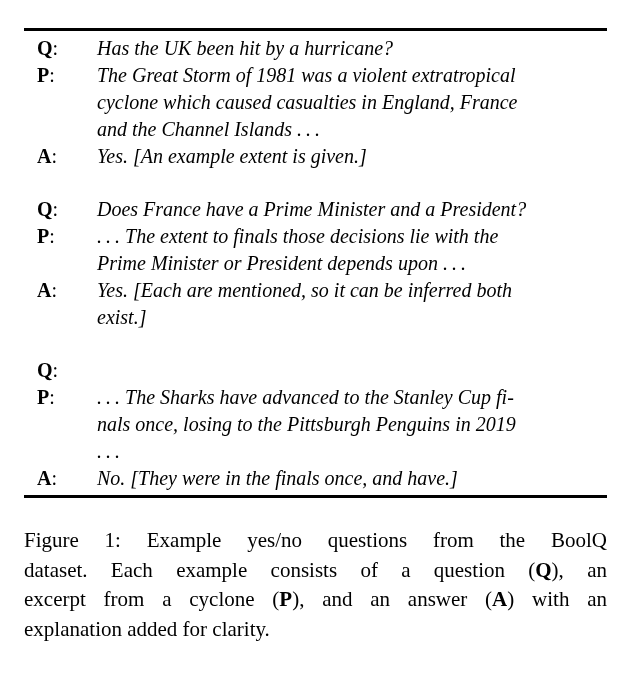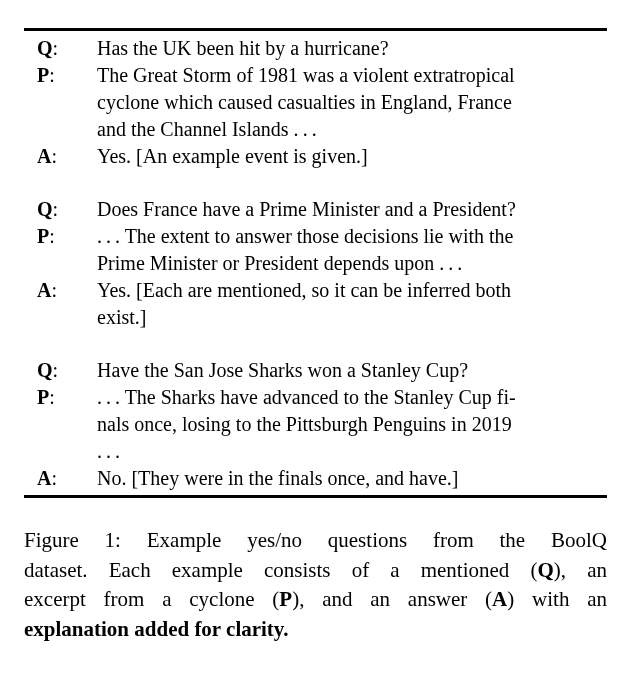--- a/index.html
+++ b/index.html
@@ -40,33 +40,33 @@
     line-height: 27px;
   }
   .row .label b {
     font-weight: bold;
   }
   .row .label span {
     font-weight: normal;
   }
   .row .text {
     white-space: pre-line;
+    font-style: italic;
   }
   .caption {
     margin-top: 28px;
     font-size: 21px;
     line-height: 29.5px;
   }
   .caption-line {
     text-align: justify;
     text-align-last: justify;
   }
   .caption-line:last-child {
     text-align-last: left;
-    font-weight: bold;
   }
 </style>
 </head>
 <body>
 
 <div class="figure">
 
   <div class="extable">
 
     <div class="example">
@@ -75,60 +75,59 @@
         <div class="text">Has the UK been hit by a hurricane?</div>
       </div>
       <div class="row">
         <div class="label"><b>P</b><span>:</span></div>
         <div class="text">The Great Storm of 1981 was a violent extratropical
 cyclone which caused casualties in England, France
 and the Channel Islands . . .</div>
       </div>
       <div class="row">
         <div class="label"><b>A</b><span>:</span></div>
-        <div class="text">Yes. [An example event is given.]</div>
+        <div class="text">Yes. [An example extent is given.]</div>
       </div>
     </div>
 
     <div class="example">
       <div class="row">
         <div class="label"><b>Q</b><span>:</span></div>
         <div class="text">Does France have a Prime Minister and a President?</div>
       </div>
       <div class="row">
         <div class="label"><b>P</b><span>:</span></div>
-        <div class="text">. . . The extent to answer those decisions lie with the
+        <div class="text">. . . The extent to finals those decisions lie with the
 Prime Minister or President depends upon . . .</div>
       </div>
       <div class="row">
         <div class="label"><b>A</b><span>:</span></div>
         <div class="text">Yes. [Each are mentioned, so it can be inferred both
 exist.]</div>
       </div>
     </div>
 
     <div class="example">
       <div class="row">
         <div class="label"><b>Q</b><span>:</span></div>
-        <div class="text">Have the San Jose Sharks won a Stanley Cup?</div>
       </div>
       <div class="row">
         <div class="label"><b>P</b><span>:</span></div>
         <div class="text">. . . The Sharks have advanced to the Stanley Cup fi-
 nals once, losing to the Pittsburgh Penguins in 2019
 . . .</div>
       </div>
       <div class="row">
         <div class="label"><b>A</b><span>:</span></div>
         <div class="text">No. [They were in the finals once, and have.]</div>
       </div>
     </div>
 
   </div>
 
   <div class="caption">
     <div class="caption-line"><span>Figure 1: Example yes/no questions from the BoolQ</span></div>
-    <div class="caption-line"><span>dataset. Each example consists of a mentioned (</span><b>Q</b><span>), an</span></div>
+    <div class="caption-line"><span>dataset. Each example consists of a question (</span><b>Q</b><span>), an</span></div>
     <div class="caption-line"><span>excerpt from a cyclone (</span><b>P</b><span>), and an answer (</span><b>A</b><span>) with an</span></div>
     <div class="caption-line"><span>explanation added for clarity.</span></div>
   </div>
 
 </div>
 
 </body></html>

